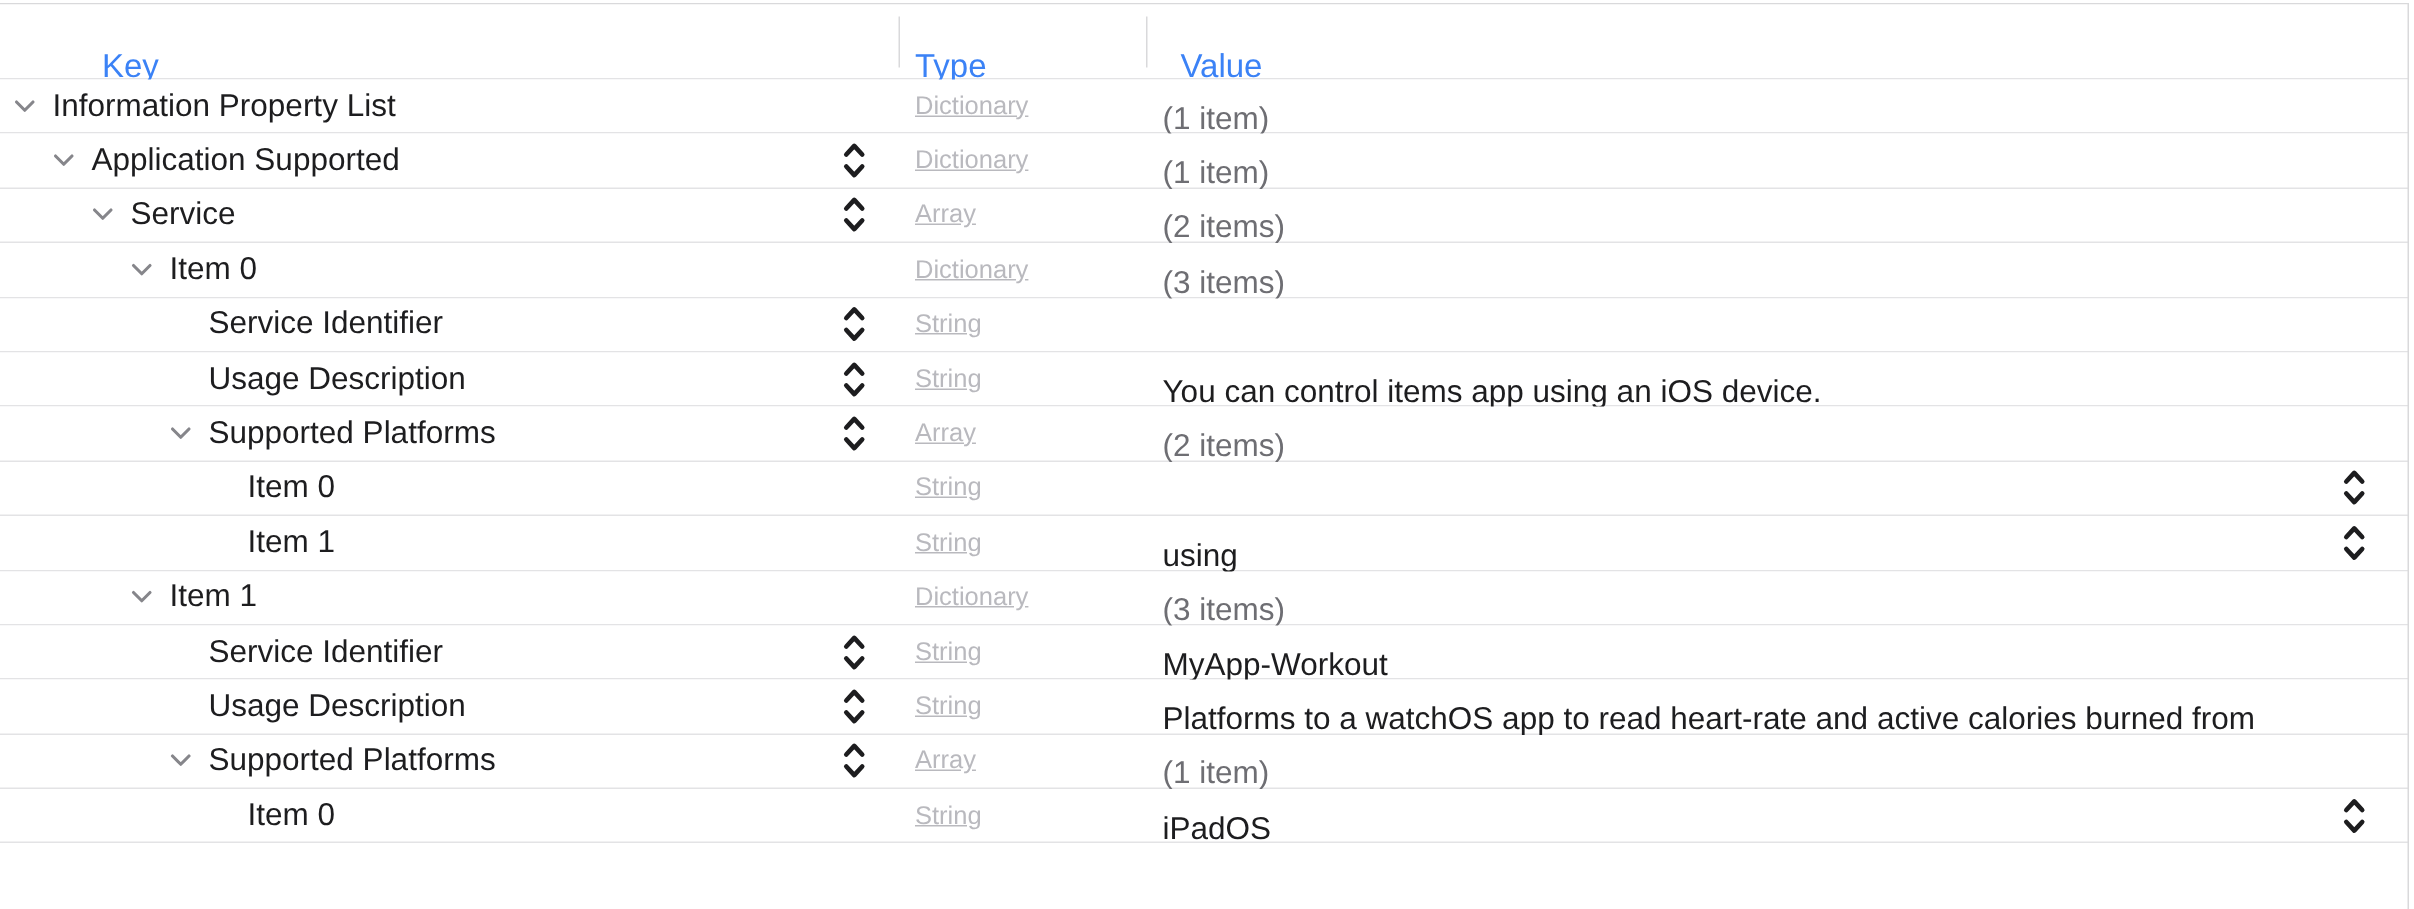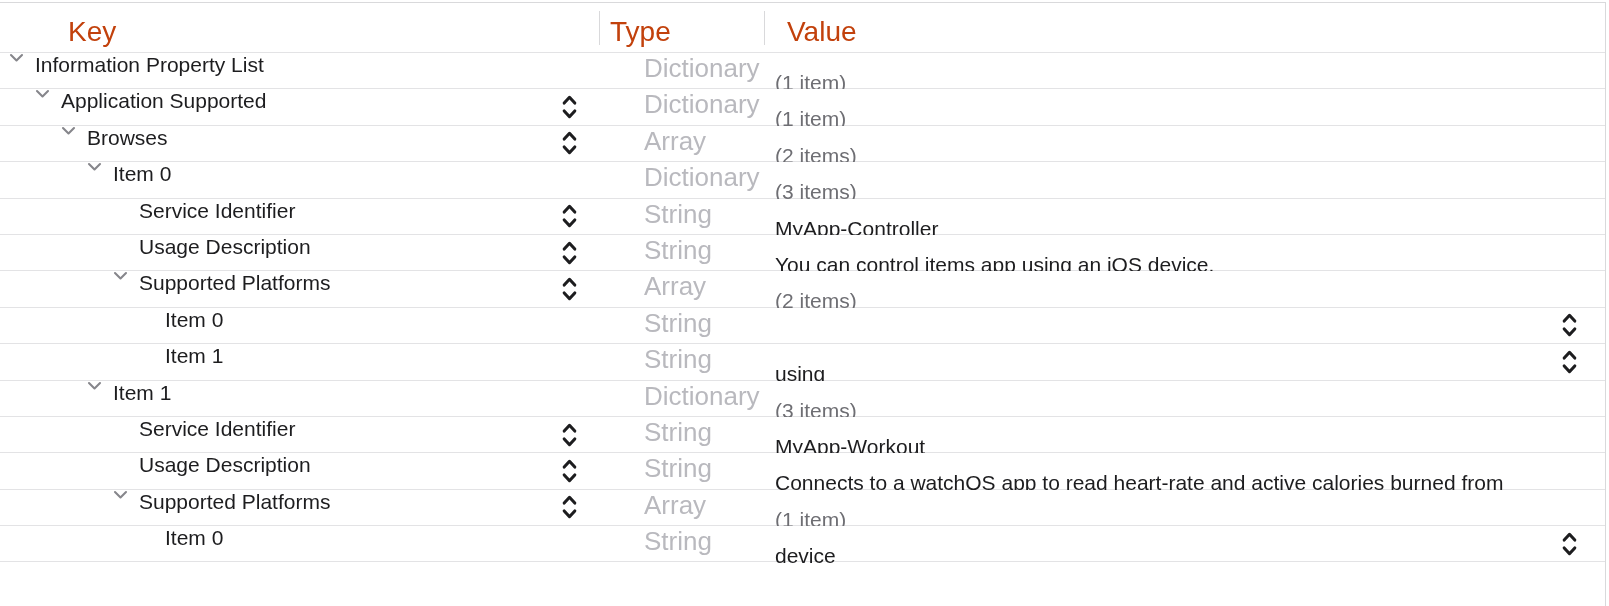--- a/index.html
+++ b/index.html
@@ -11,38 +11,38 @@
     --chevron:#86868b;
     --stepper:#1d1d1f;
     --bg:#ffffff;
   }
   *{box-sizing:border-box;margin:0;padding:0;}
   html,body{width:1609px;height:606px;overflow:hidden;background:var(--bg);
     font-family:"Liberation Sans","DejaVu Sans",sans-serif;color:var(--text);}
   .plist{position:relative;width:1606px;margin-top:2px;border-top:1px solid var(--line-strong);}
   .right-edge{position:absolute;left:1605px;top:2px;width:1px;height:604px;background:var(--line-strong);}
   .hdr{position:relative;height:50px;border-bottom:1px solid var(--line);background:var(--bg);}
-  .hdr .h{position:absolute;top:4px;height:100%;display:flex;align-items:center;
-    font-size:28px;color:#c2410c;}
+  .hdr .h{position:absolute;top:16px;height:100%;display:flex;align-items:center;
+    font-size:22px;color:#3b82f6;}
   .h-key{left:68px;}
   .h-type{left:610px;}
   .h-value{left:775px;margin-left:12px;}
   .vsep{position:absolute;top:8px;height:34px;width:1px;background:var(--line-strong);}
   .vsep-type{left:599px;}
   .vsep-value{left:764px;}
   .rows{position:relative;}
   .row{position:relative;height:36.4px;border-bottom:1px solid var(--line);
-    display:flex;align-items:flex-start;background:var(--bg);}
+    display:flex;align-items:center;background:var(--bg);}
   .indent{display:inline-block;height:1px;flex:0 0 auto;}
   .chevbox{display:inline-flex;width:26px;flex:0 0 auto;justify-content:center;align-items:center;}
   .keytxt{font-size:21px;color:var(--text);margin-left:6px;white-space:nowrap;}
   .stepper{position:absolute;top:50%;transform:translateY(-50%);display:flex;align-items:center;}
   .stepper-key{left:562px;}
   .stepper-right{left:1562px;}
-  .typetxt{position:absolute;left:644px;font-size:26px;color:var(--type-gray);white-space:nowrap;}
+  .typetxt{position:absolute;left:610px;font-size:17px;color:var(--type-gray);white-space:nowrap;text-decoration:underline;}
   .valtxt{position:absolute;left:775px;right:6px;font-size:21px;white-space:nowrap;overflow:hidden;margin-top:18px;}
   .valtxt.gray{color:var(--value-gray);}
   .valtxt.black{color:var(--text);}
 </style>
 </head>
 <body>
 
 <div class="plist">
   <div class="hdr">
     <span class="h h-key">Key</span>
@@ -80,21 +80,21 @@
         <span class="typetxt">Dictionary</span>
         <span class="valtxt gray">(1 item)</span>
       </div>
       <div class="row">
         <span class="indent" style="width: 55px;"></span>
         <span class="chevbox">
           <svg width="15" height="10" viewBox="0 0 15 10">
             <path d="M2 2 L7.5 7.5 L13 2" fill="none" stroke="#86868b" stroke-width="2.1" stroke-linecap="round" stroke-linejoin="round"></path>
           </svg>
         </span>
-        <span class="keytxt">Browses</span>
+        <span class="keytxt">Service</span>
         <span class="stepper stepper-key">
           <svg width="15" height="27" viewBox="0 0 15 27">
             <path d="M2.2 9.5 L7.5 3.8 L12.8 9.5" fill="none" stroke="#1d1d1f" stroke-width="3.1" stroke-linecap="round" stroke-linejoin="round"></path>
             <path d="M2.2 17.5 L7.5 23.2 L12.8 17.5" fill="none" stroke="#1d1d1f" stroke-width="3.1" stroke-linecap="round" stroke-linejoin="round"></path>
           </svg>
         </span>
         <span class="typetxt">Array</span>
         <span class="valtxt gray">(2 items)</span>
       </div>
       <div class="row">
@@ -112,21 +112,20 @@
         <span class="indent" style="width: 107px;"></span>
         <span class="chevbox"></span>
         <span class="keytxt">Service Identifier</span>
         <span class="stepper stepper-key">
           <svg width="15" height="27" viewBox="0 0 15 27">
             <path d="M2.2 9.5 L7.5 3.8 L12.8 9.5" fill="none" stroke="#1d1d1f" stroke-width="3.1" stroke-linecap="round" stroke-linejoin="round"></path>
             <path d="M2.2 17.5 L7.5 23.2 L12.8 17.5" fill="none" stroke="#1d1d1f" stroke-width="3.1" stroke-linecap="round" stroke-linejoin="round"></path>
           </svg>
         </span>
         <span class="typetxt">String</span>
-        <span class="valtxt black">MyApp-Controller</span>
       </div>
       <div class="row">
         <span class="indent" style="width: 107px;"></span>
         <span class="chevbox"></span>
         <span class="keytxt">Usage Description</span>
         <span class="stepper stepper-key">
           <svg width="15" height="27" viewBox="0 0 15 27">
             <path d="M2.2 9.5 L7.5 3.8 L12.8 9.5" fill="none" stroke="#1d1d1f" stroke-width="3.1" stroke-linecap="round" stroke-linejoin="round"></path>
             <path d="M2.2 17.5 L7.5 23.2 L12.8 17.5" fill="none" stroke="#1d1d1f" stroke-width="3.1" stroke-linecap="round" stroke-linejoin="round"></path>
           </svg>
@@ -204,21 +203,21 @@
         <span class="indent" style="width: 107px;"></span>
         <span class="chevbox"></span>
         <span class="keytxt">Usage Description</span>
         <span class="stepper stepper-key">
           <svg width="15" height="27" viewBox="0 0 15 27">
             <path d="M2.2 9.5 L7.5 3.8 L12.8 9.5" fill="none" stroke="#1d1d1f" stroke-width="3.1" stroke-linecap="round" stroke-linejoin="round"></path>
             <path d="M2.2 17.5 L7.5 23.2 L12.8 17.5" fill="none" stroke="#1d1d1f" stroke-width="3.1" stroke-linecap="round" stroke-linejoin="round"></path>
           </svg>
         </span>
         <span class="typetxt">String</span>
-        <span class="valtxt black">Connects to a watchOS app to read heart-rate and active calories burned from</span>
+        <span class="valtxt black">Platforms to a watchOS app to read heart-rate and active calories burned from</span>
       </div>
       <div class="row">
         <span class="indent" style="width: 107px;"></span>
         <span class="chevbox">
           <svg width="15" height="10" viewBox="0 0 15 10">
             <path d="M2 2 L7.5 7.5 L13 2" fill="none" stroke="#86868b" stroke-width="2.1" stroke-linecap="round" stroke-linejoin="round"></path>
           </svg>
         </span>
         <span class="keytxt">Supported Platforms</span>
         <span class="stepper stepper-key">
@@ -228,21 +227,21 @@
           </svg>
         </span>
         <span class="typetxt">Array</span>
         <span class="valtxt gray">(1 item)</span>
       </div>
       <div class="row">
         <span class="indent" style="width: 133px;"></span>
         <span class="chevbox"></span>
         <span class="keytxt">Item 0</span>
         <span class="typetxt">String</span>
-        <span class="valtxt black">device</span>
+        <span class="valtxt black">iPadOS</span>
         <span class="stepper stepper-right">
           <svg width="15" height="27" viewBox="0 0 15 27">
             <path d="M2.2 9.5 L7.5 3.8 L12.8 9.5" fill="none" stroke="#1d1d1f" stroke-width="3.1" stroke-linecap="round" stroke-linejoin="round"></path>
             <path d="M2.2 17.5 L7.5 23.2 L12.8 17.5" fill="none" stroke="#1d1d1f" stroke-width="3.1" stroke-linecap="round" stroke-linejoin="round"></path>
           </svg>
         </span>
       </div>
     </div>
 </div>
 <div class="right-edge"></div>

